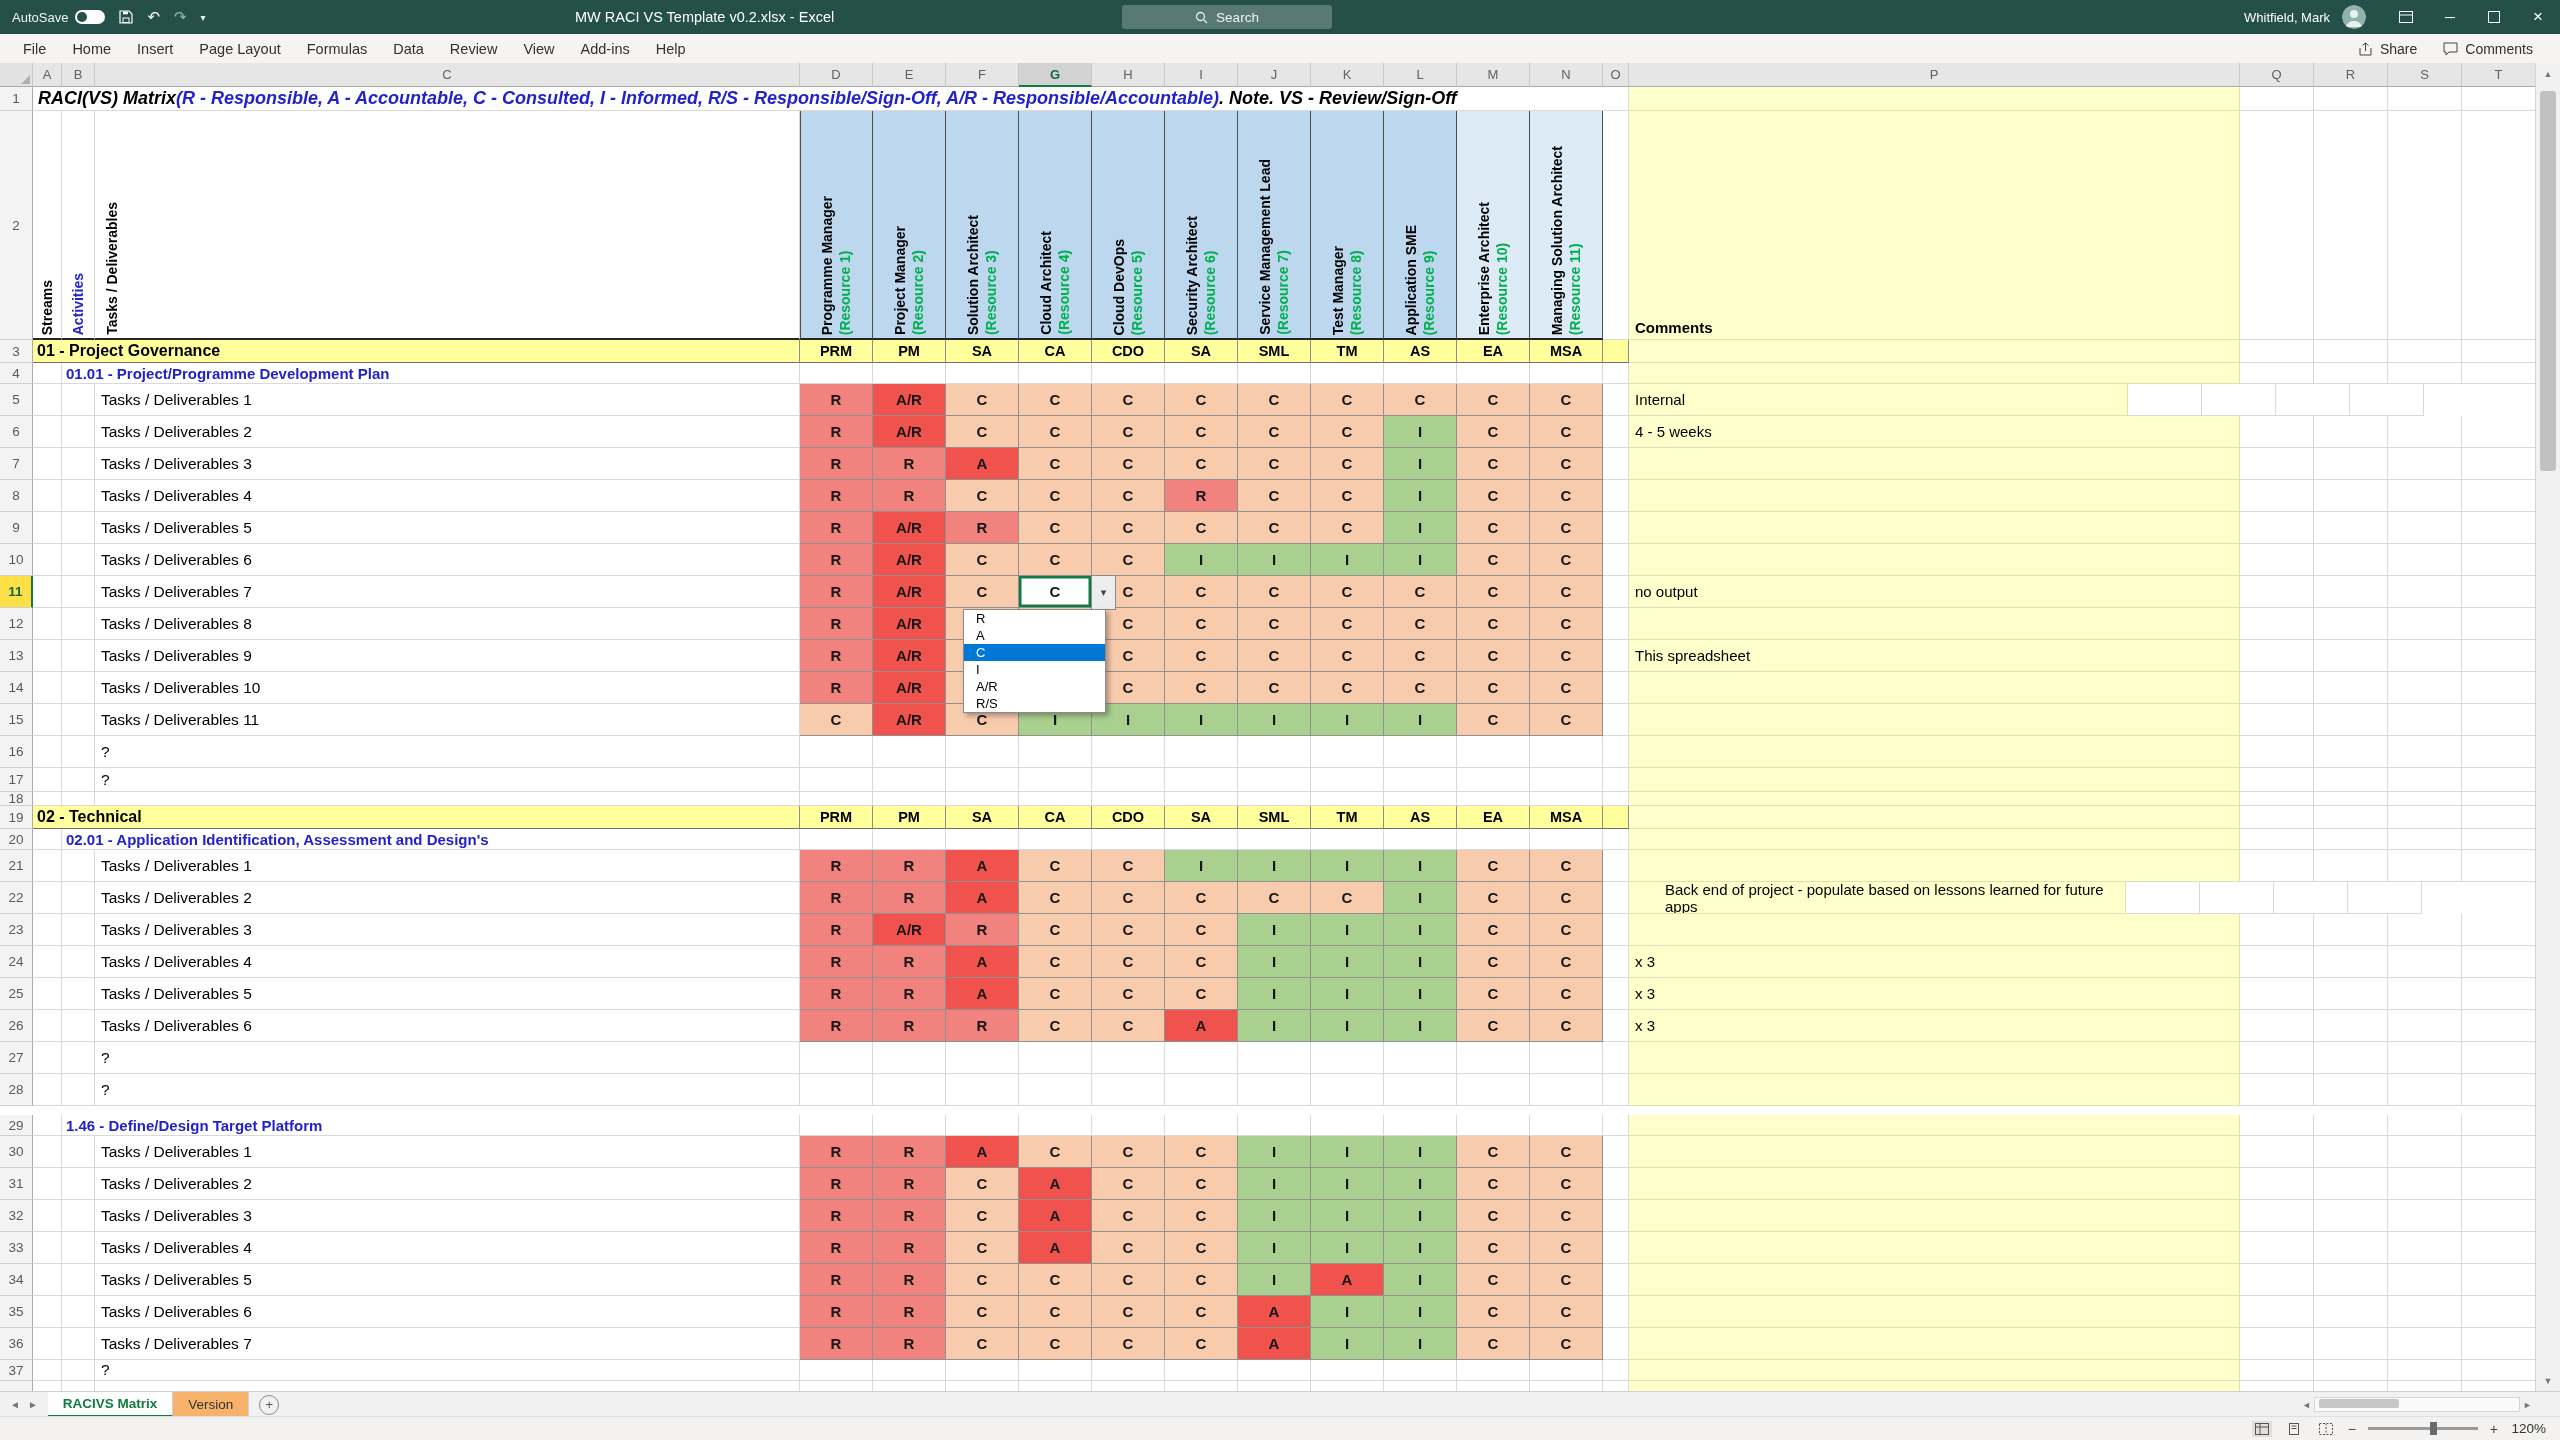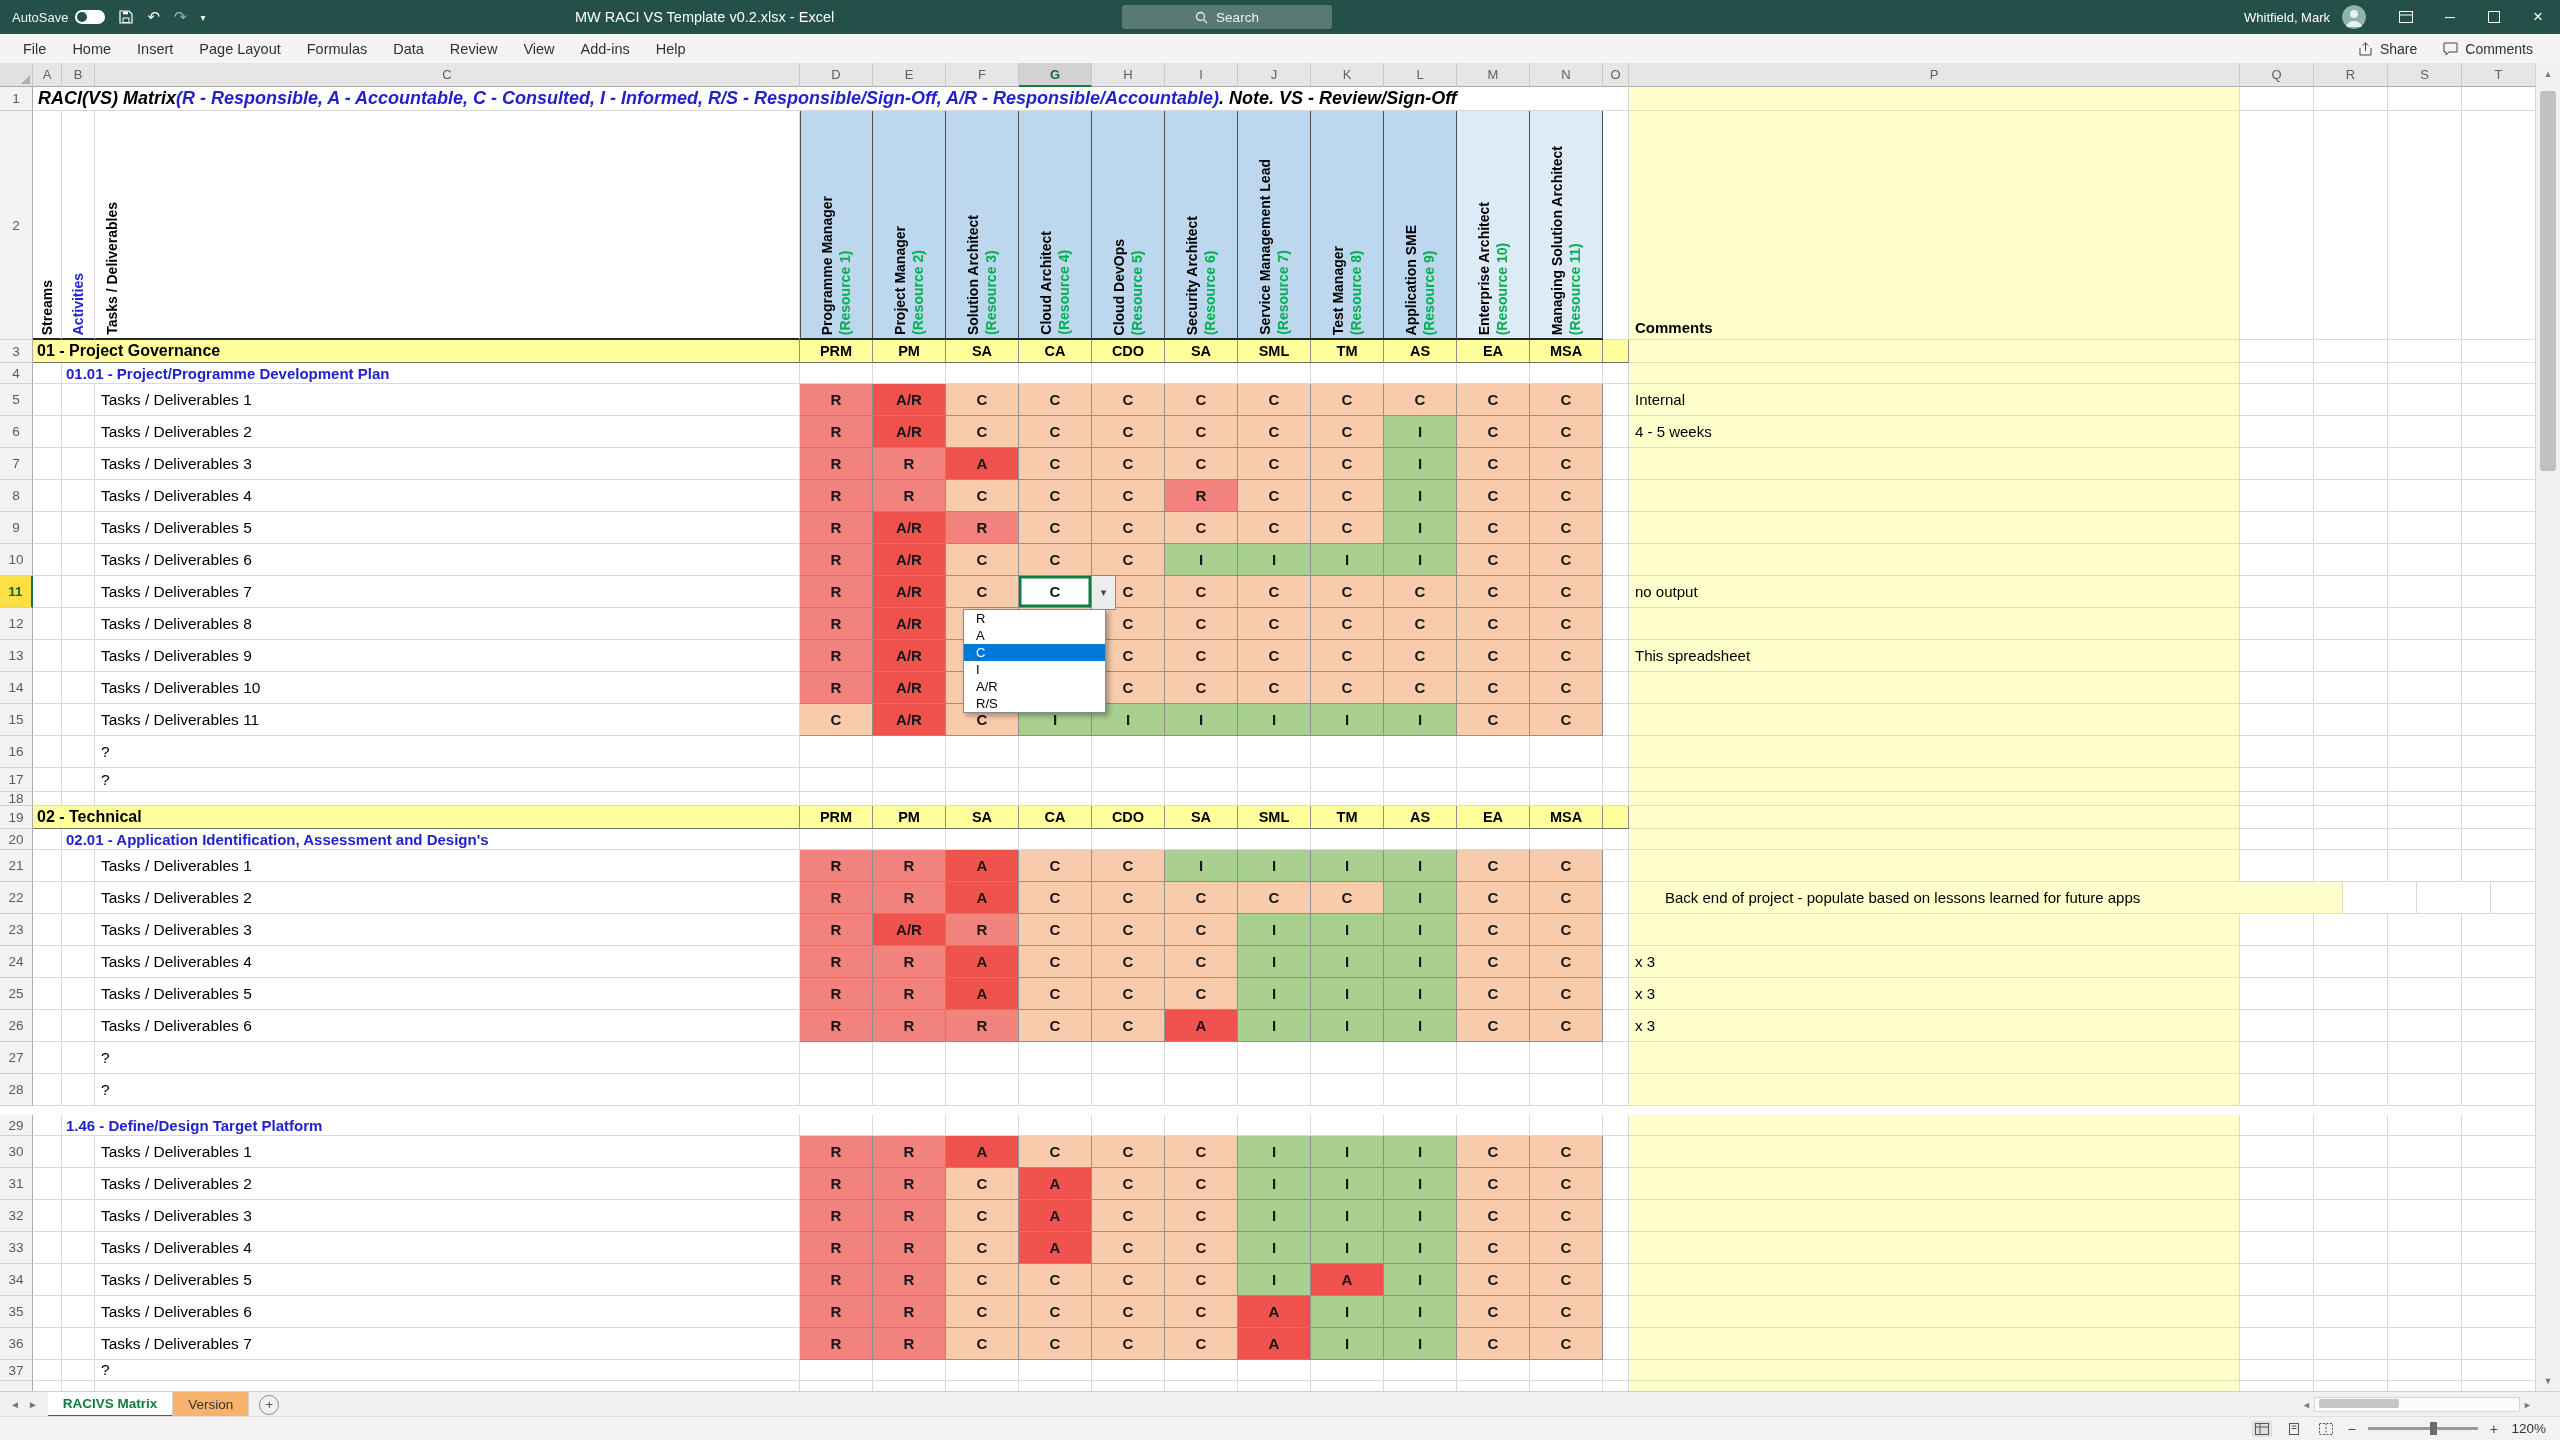--- a/index.html
+++ b/index.html
@@ -388,21 +388,21 @@
         <div class="cell mx c" style="width: 73px;">C</div>
         <div class="cell mx c" style="width: 73px;">C</div>
         <div class="cell mx c" style="width: 73px;">C</div>
         <div class="cell mx c" style="width: 73px;">C</div>
         <div class="cell mx c" style="width: 73px;">C</div>
         <div class="cell mx c" style="width: 73px;">C</div>
         <div class="cell mx c" style="width: 73px;">C</div>
         <div class="cell mx c" style="width: 73px;">C</div>
         <div class="cell mx c" style="width: 73px;">C</div>
         <div class="cell" style="width: 26px;"></div>
-        <div class="cell pcell" style="width: 611px;">Internal</div>
+        <div class="cell pcell" style="width: 499px;">Internal</div>
         <div class="cell" style="width: 74px;"></div>
         <div class="cell" style="width: 74px;"></div>
         <div class="cell" style="width: 74px;"></div>
         <div class="cell" style="width: 74px;"></div>
       </div>
       <div class="grow" style="height: 32px;">
         <div class="cell num" style="width: 33px;">6</div>
         <div class="cell" style="width: 29px;"></div>
         <div class="cell" style="width: 33px;"></div>
         <div class="cell lblC" style="width: 705px;">Tasks / Deliverables 2</div>
@@ -776,21 +776,21 @@
         <div class="cell mx a" style="width: 73px;">A</div>
         <div class="cell mx c" style="width: 73px;">C</div>
         <div class="cell mx c" style="width: 73px;">C</div>
         <div class="cell mx c" style="width: 73px;">C</div>
         <div class="cell mx c" style="width: 73px;">C</div>
         <div class="cell mx c" style="width: 73px;">C</div>
         <div class="cell mx i" style="width: 73px;">I</div>
         <div class="cell mx c" style="width: 73px;">C</div>
         <div class="cell mx c" style="width: 73px;">C</div>
         <div class="cell" style="width: 26px;"></div>
-        <div class="cell pcell" style="width: 714px; padding-left: 36px;">Back end of project - populate based on lessons learned for future apps</div>
+        <div class="cell pcell" style="width: 497px; padding-left: 36px;">Back end of project - populate based on lessons learned for future apps</div>
         <div class="cell" style="width: 74px;"></div>
         <div class="cell" style="width: 74px;"></div>
         <div class="cell" style="width: 74px;"></div>
         <div class="cell" style="width: 74px;"></div>
       </div>
       <div class="grow" style="height: 32px;">
         <div class="cell num" style="width: 33px;">23</div>
         <div class="cell" style="width: 29px;"></div>
         <div class="cell" style="width: 33px;"></div>
         <div class="cell lblC" style="width: 705px;">Tasks / Deliverables 3</div>

